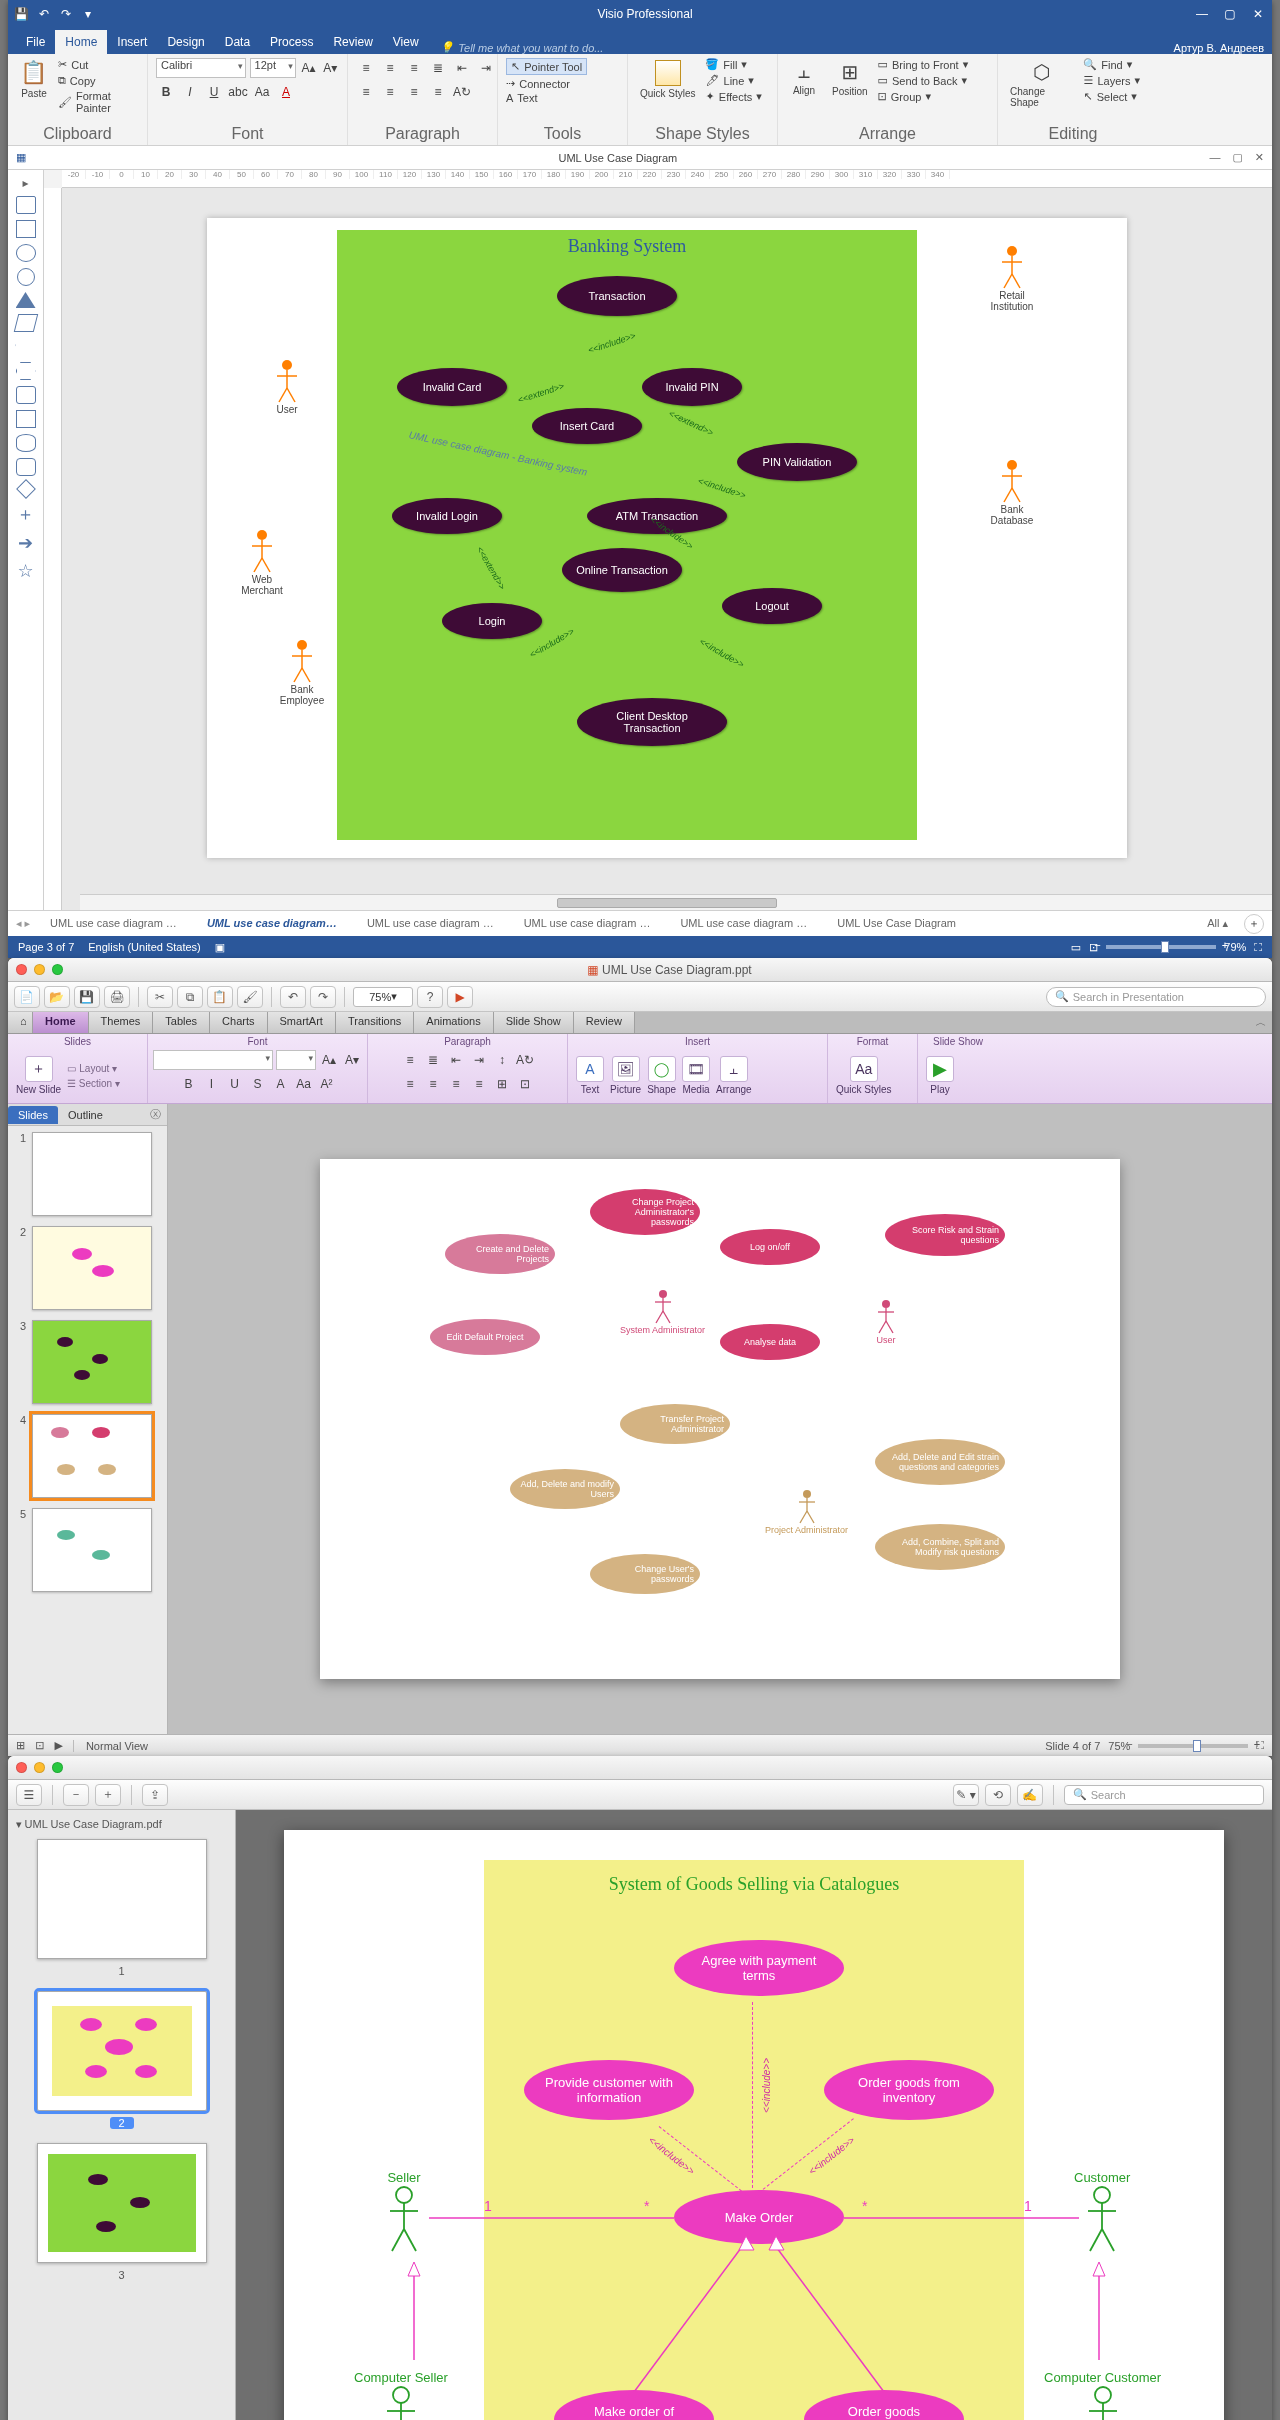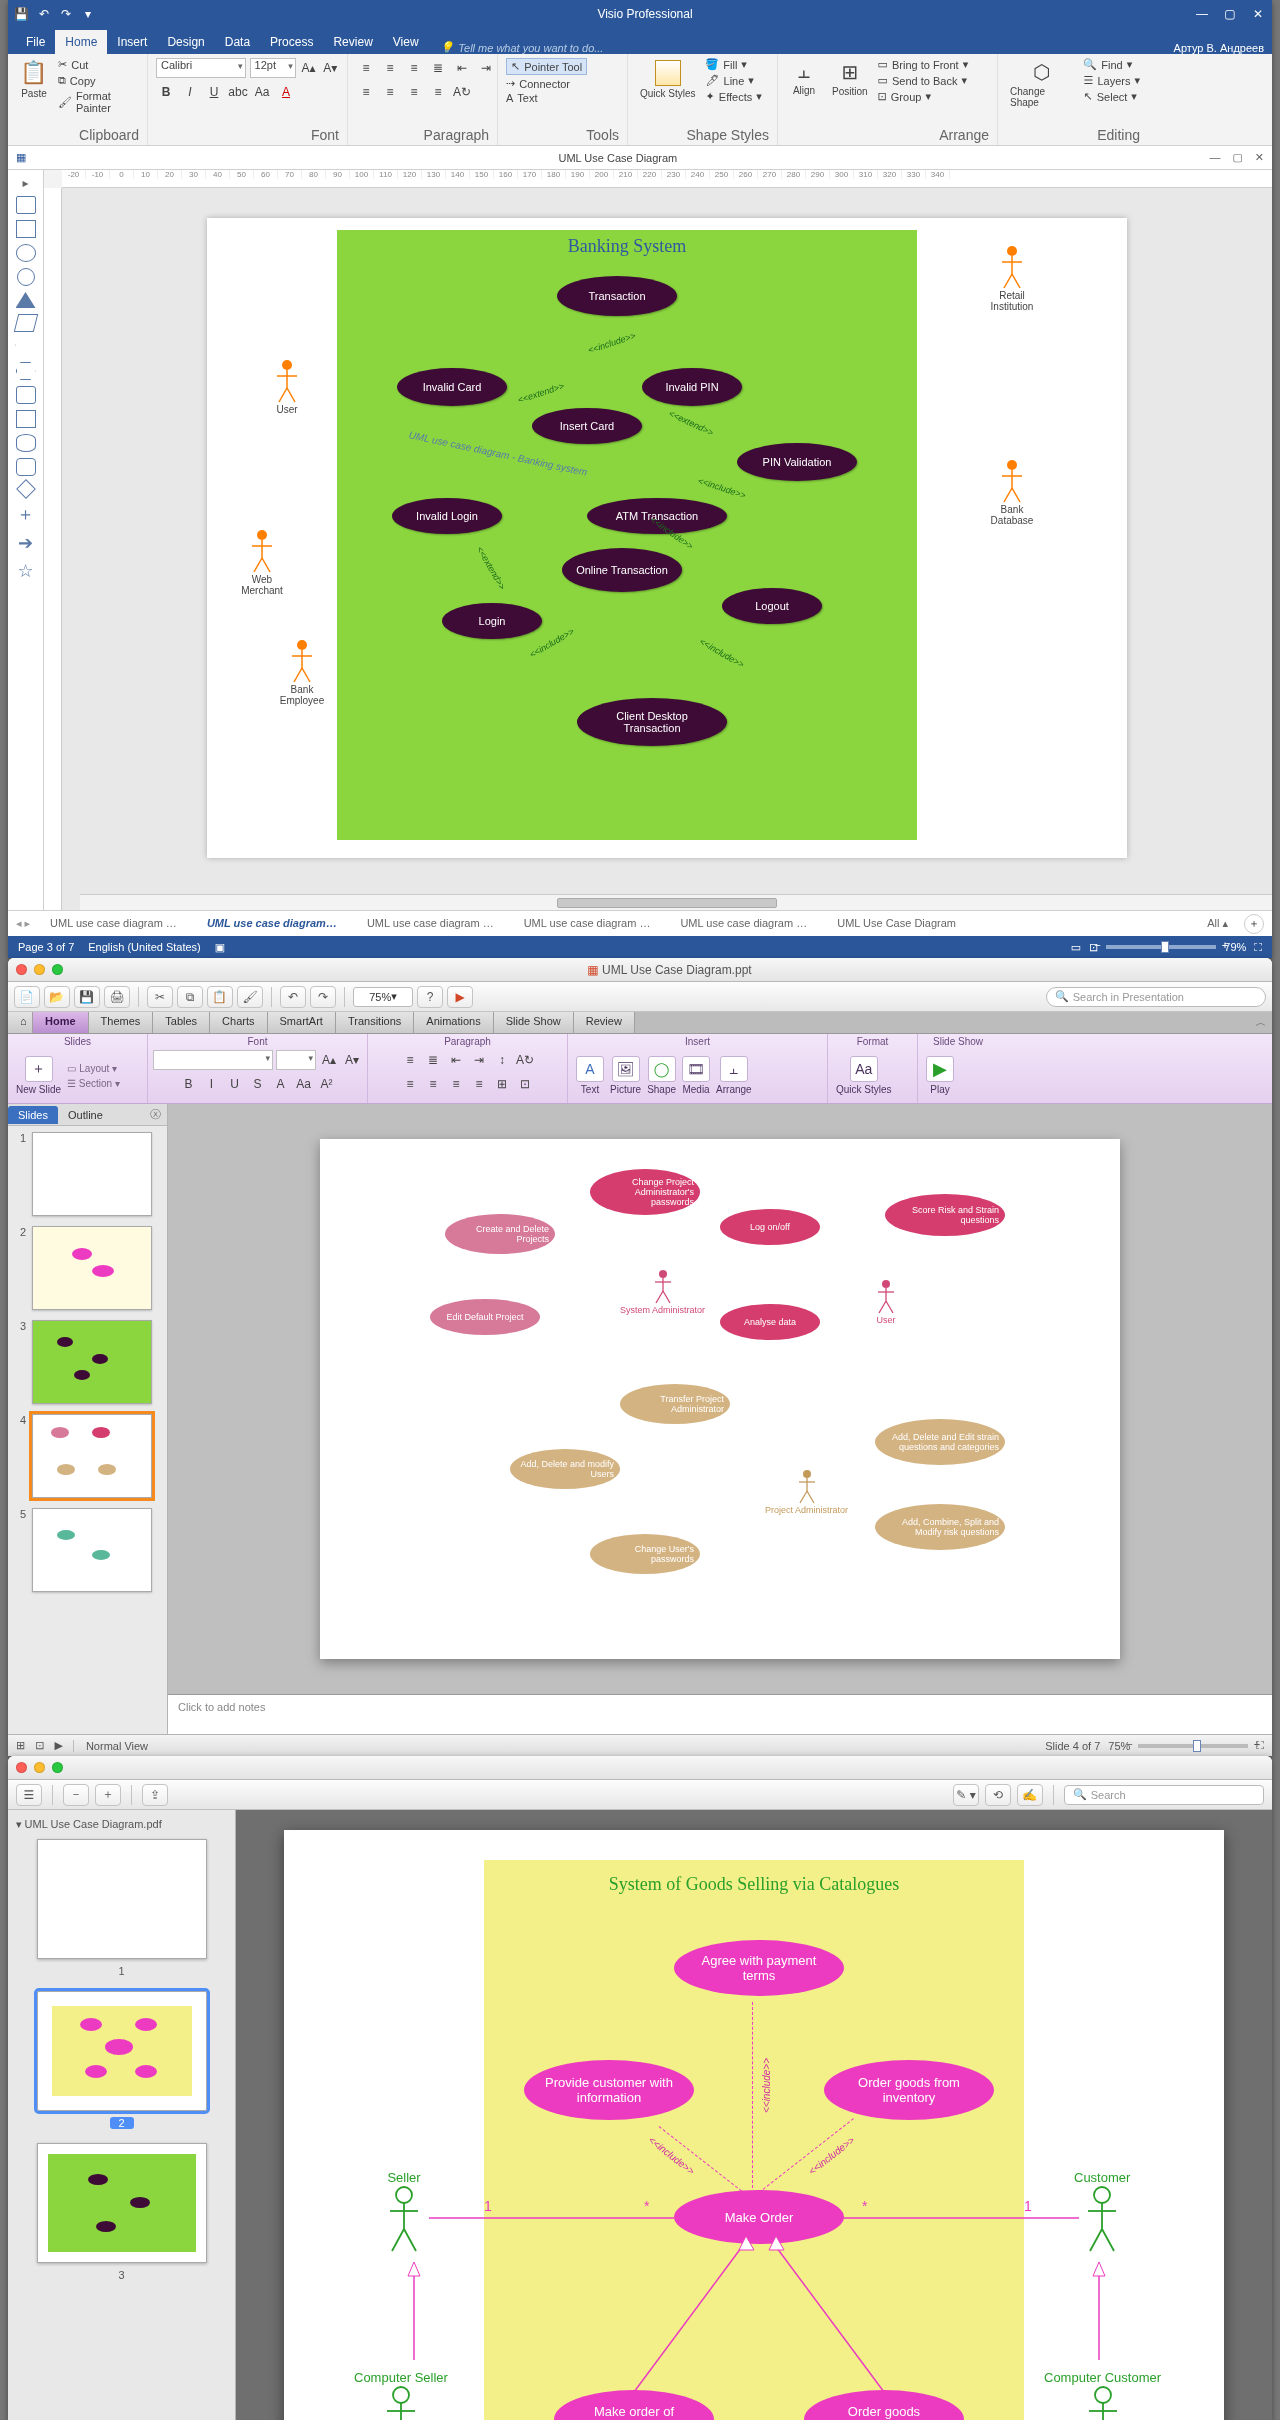--- a/index.html
+++ b/index.html
@@ -14,21 +14,21 @@
   .v-titlebar .right { display:flex; gap:12px; align-items:center; }
   .v-ico { width:16px; height:16px; display:inline-flex; align-items:center; justify-content:center; color:#fff; }
   .v-menubar { background:#2b579a; color:#fff; height:26px; display:flex; align-items:flex-end; padding:0 8px; font-size:12px; }
   .v-menubar .tab { padding:5px 10px; cursor:pointer; }
   .v-menubar .tab.active { background:#f3f3f3; color:#2b579a; }
   .v-menubar .tell { flex:0 0 auto; margin-left:12px; color:#b8cce4; font-style:italic; font-size:11px; display:flex; gap:4px; align-items:center;}
   .v-menubar .user { margin-left:auto; color:#fff; font-size:11px; }
   .v-ribbon { background:#f3f3f3; border-bottom:1px solid #d0d0d0; height:92px; display:flex; }
   .v-group { border-right:1px solid #e0e0e0; padding:4px 8px 2px; display:flex; flex-direction:column; justify-content:space-between; }
   .v-group-body { display:flex; gap:6px; align-items:flex-start; flex:1;}
-  .v-group-label { text-align:right; font-size:14px; color:#666; padding-top:2px;}
+  .v-group-label { text-align:center; font-size:16px; color:#666; padding-top:2px;}
   .v-btn { display:flex; flex-direction:column; align-items:center; gap:2px; padding:2px 4px; font-size:10px; color:#444; cursor:pointer; }
   .v-btn-big { min-width:36px; }
   .v-row { display:flex; gap:4px; align-items:center; font-size:11px; color:#444;}
   .v-select { background:#fff; border:1px solid #c0c0c0; height:20px; padding:0 14px 0 4px; font-size:11px; position:relative;}
   .v-select::after { content:"▾"; position:absolute; right:2px; top:2px; color:#666; font-size:9px;}
   .v-iconbtn { width:20px; height:20px; border:1px solid transparent; display:inline-flex; align-items:center; justify-content:center; font-size:12px; color:#444; }
   .v-docbar { background:#fff; border-bottom:1px solid #d0d0d0; height:24px; display:flex; align-items:center; padding:0 8px; font-size:11px;}
   .v-docbar .title { flex:1; text-align:center; color:#444;}
   .v-docbar .win { display:flex; gap:12px; color:#666;}
   .v-workspace { display:flex; height:740px; background:#f3f3f3; }
@@ -660,21 +660,20 @@
                 <circle cx="11" cy="5" r="4" fill="#c49a5a"></circle>
                 <line x1="11" y1="9" x2="11" y2="22" stroke="#c49a5a" stroke-width="1.3"></line>
                 <line x1="3" y1="13" x2="19" y2="13" stroke="#c49a5a" stroke-width="1.3"></line>
                 <line x1="11" y1="22" x2="4" y2="34" stroke="#c49a5a" stroke-width="1.3"></line>
                 <line x1="11" y1="22" x2="18" y2="34" stroke="#c49a5a" stroke-width="1.3"></line>
               </svg>
             <div>Project Administrator</div>
           </div>
         </div>
       </div>
-      <div class="ppt-notes">Click to add notes</div>
     </div>
   </div>
   <div class="ppt-status">
     <span>⊞</span>
     <span>⊡</span>
     <span>▶</span>
     <span style="border-left:1px solid #bbb;padding-left:12px">Normal View</span>
     <div class="right">
       <span>Slide 4 of 7</span>
       <span>75%</span>

